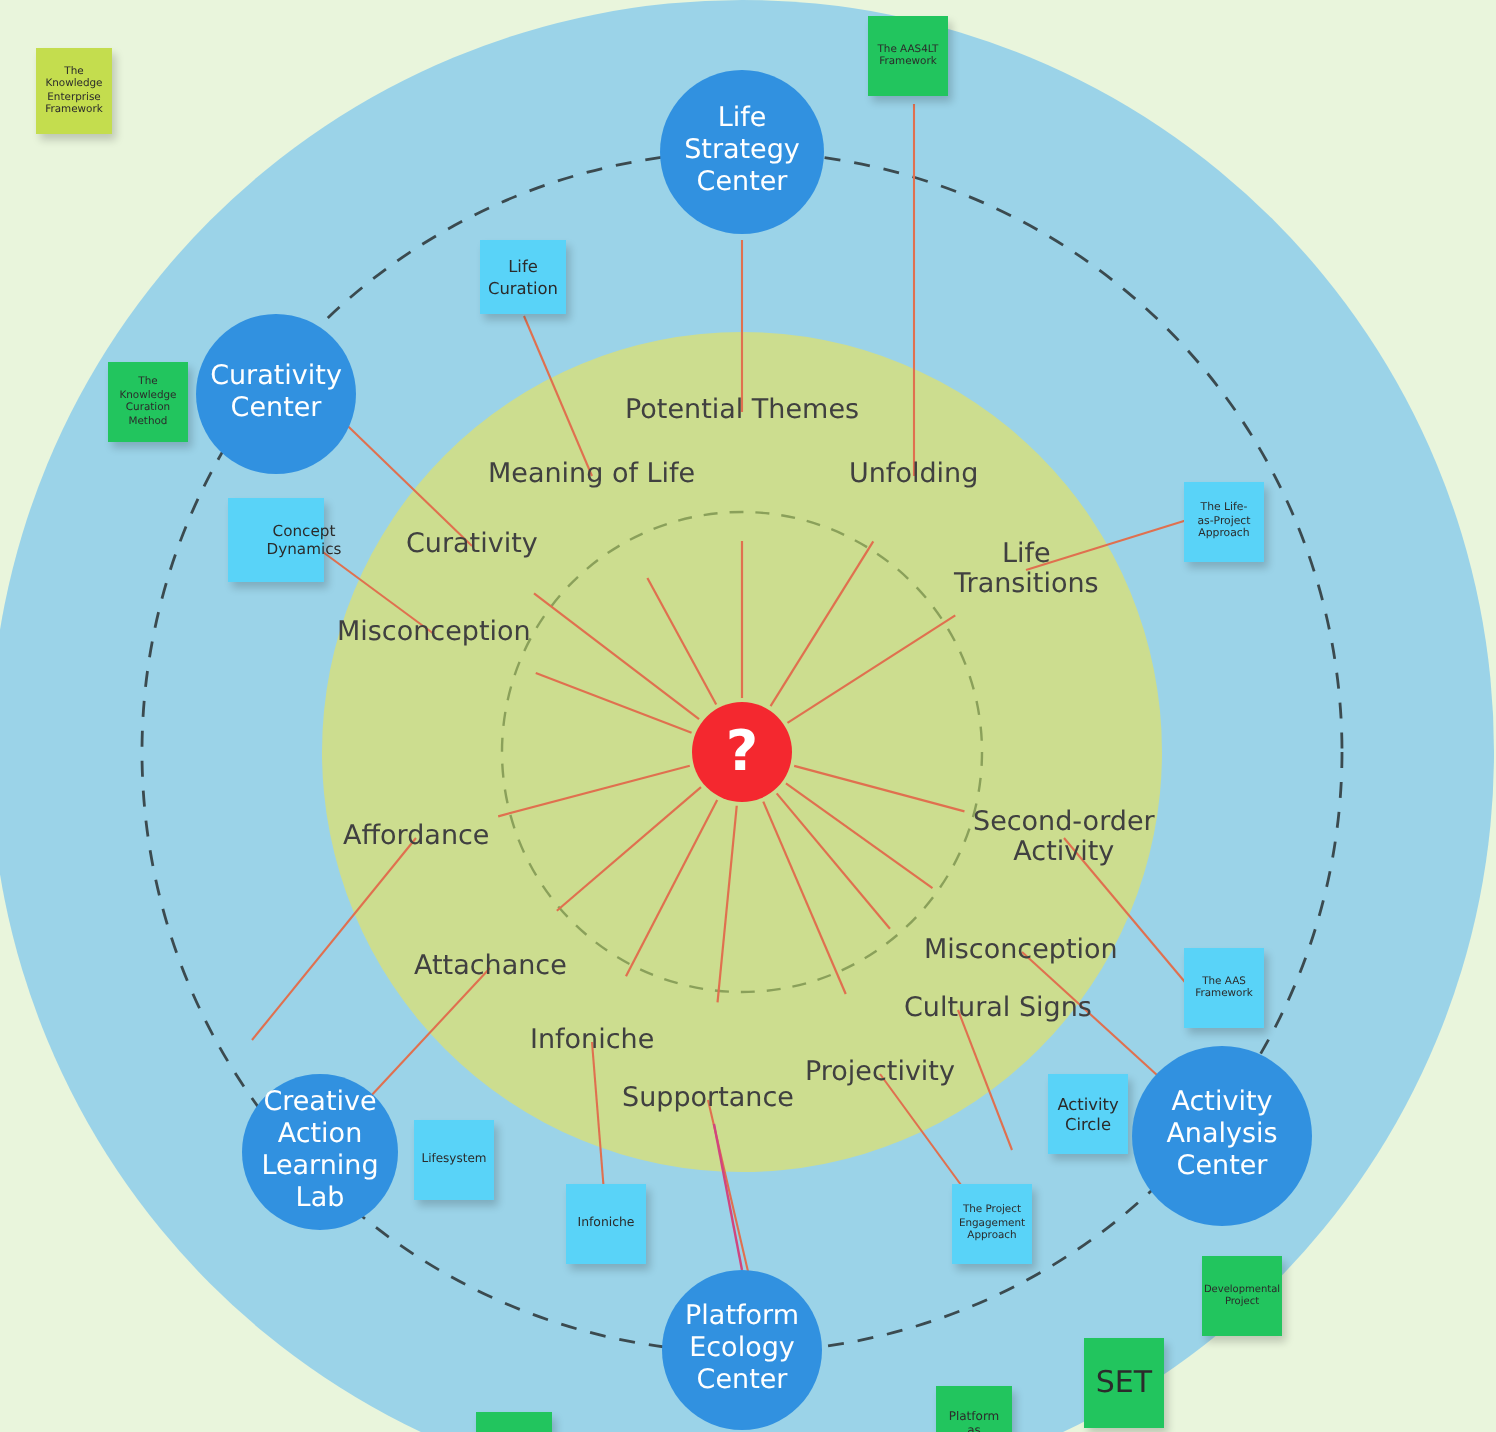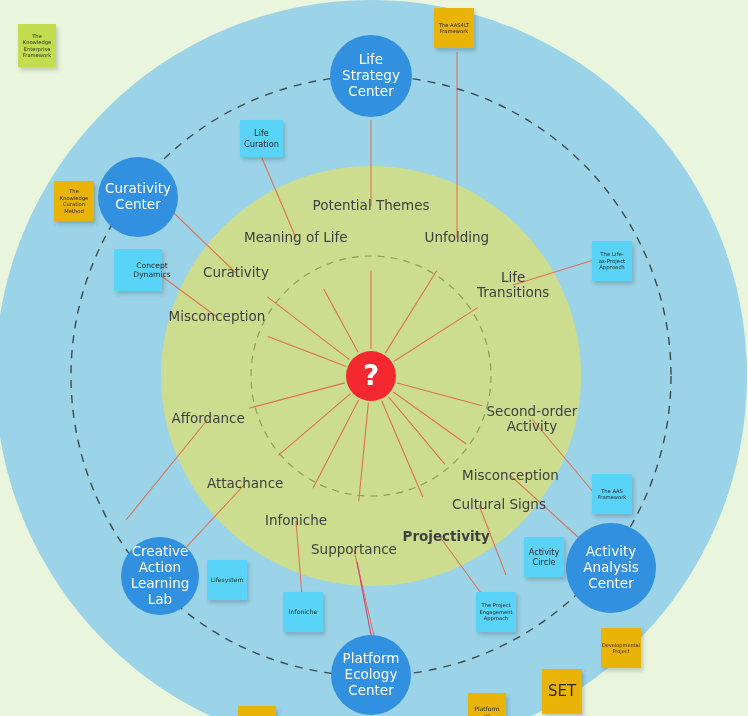--- a/index.html
+++ b/index.html
@@ -38,21 +38,21 @@
     box-sizing:border-box;
     display:flex;align-items:center;justify-content:center;
     text-align:center;
     color:#2b2b2b;
     line-height:1.25;
     box-shadow:2px 3px 4px rgba(0,0,0,0.18);
     padding:2px;
     font-family:"DejaVu Sans", sans-serif;
   }
   .note.blue{background:#59d3f8;}
-  .note.yellow{background:#eab308;}
+  .note.yellow{background:#22c55e;}
   .note.green{background:#c4dd4e;}
 
   
   .spoke-label{
     position:absolute;
     color:#404040;
     font-size:13.5px;
     line-height:1.15;
     white-space:pre;
     text-align:center;
@@ -127,21 +127,21 @@
       <div class="spoke-label" style="left: 477px; top: 269.5px;">Life
 Transitions</div>
       <div class="spoke-label" style="left: 168.5px; top: 309px;">Misconception</div>
       <div class="spoke-label" style="left: 171.5px; top: 411px;">Affordance</div>
       <div class="spoke-label" style="left: 486.5px; top: 403.5px;">Second-order
 Activity</div>
       <div class="spoke-label" style="left: 207px; top: 476px;">Attachance</div>
       <div class="spoke-label" style="left: 462px; top: 468px;">Misconception</div>
       <div class="spoke-label" style="left: 452px; top: 497px;">Cultural Signs</div>
       <div class="spoke-label" style="left: 265px; top: 513px;">Infoniche</div>
-      <div class="spoke-label" style="left: 402.5px; top: 529px; font-weight: bold;">Projectivity</div>
+      <div class="spoke-label" style="left: 402.5px; top: 529px;">Projectivity</div>
       <div class="spoke-label" style="left: 311px; top: 542px;">Supportance</div>
     </div>
 
   <div id="note-host">
       <div class="note green" style="left: 18px; top: 24px; width: 38px; height: 43px; font-size: 5.2px;">
         <span style="white-space: pre-line;">The
 Knowledge
 Enterprise
 Framework</span>
       </div>

